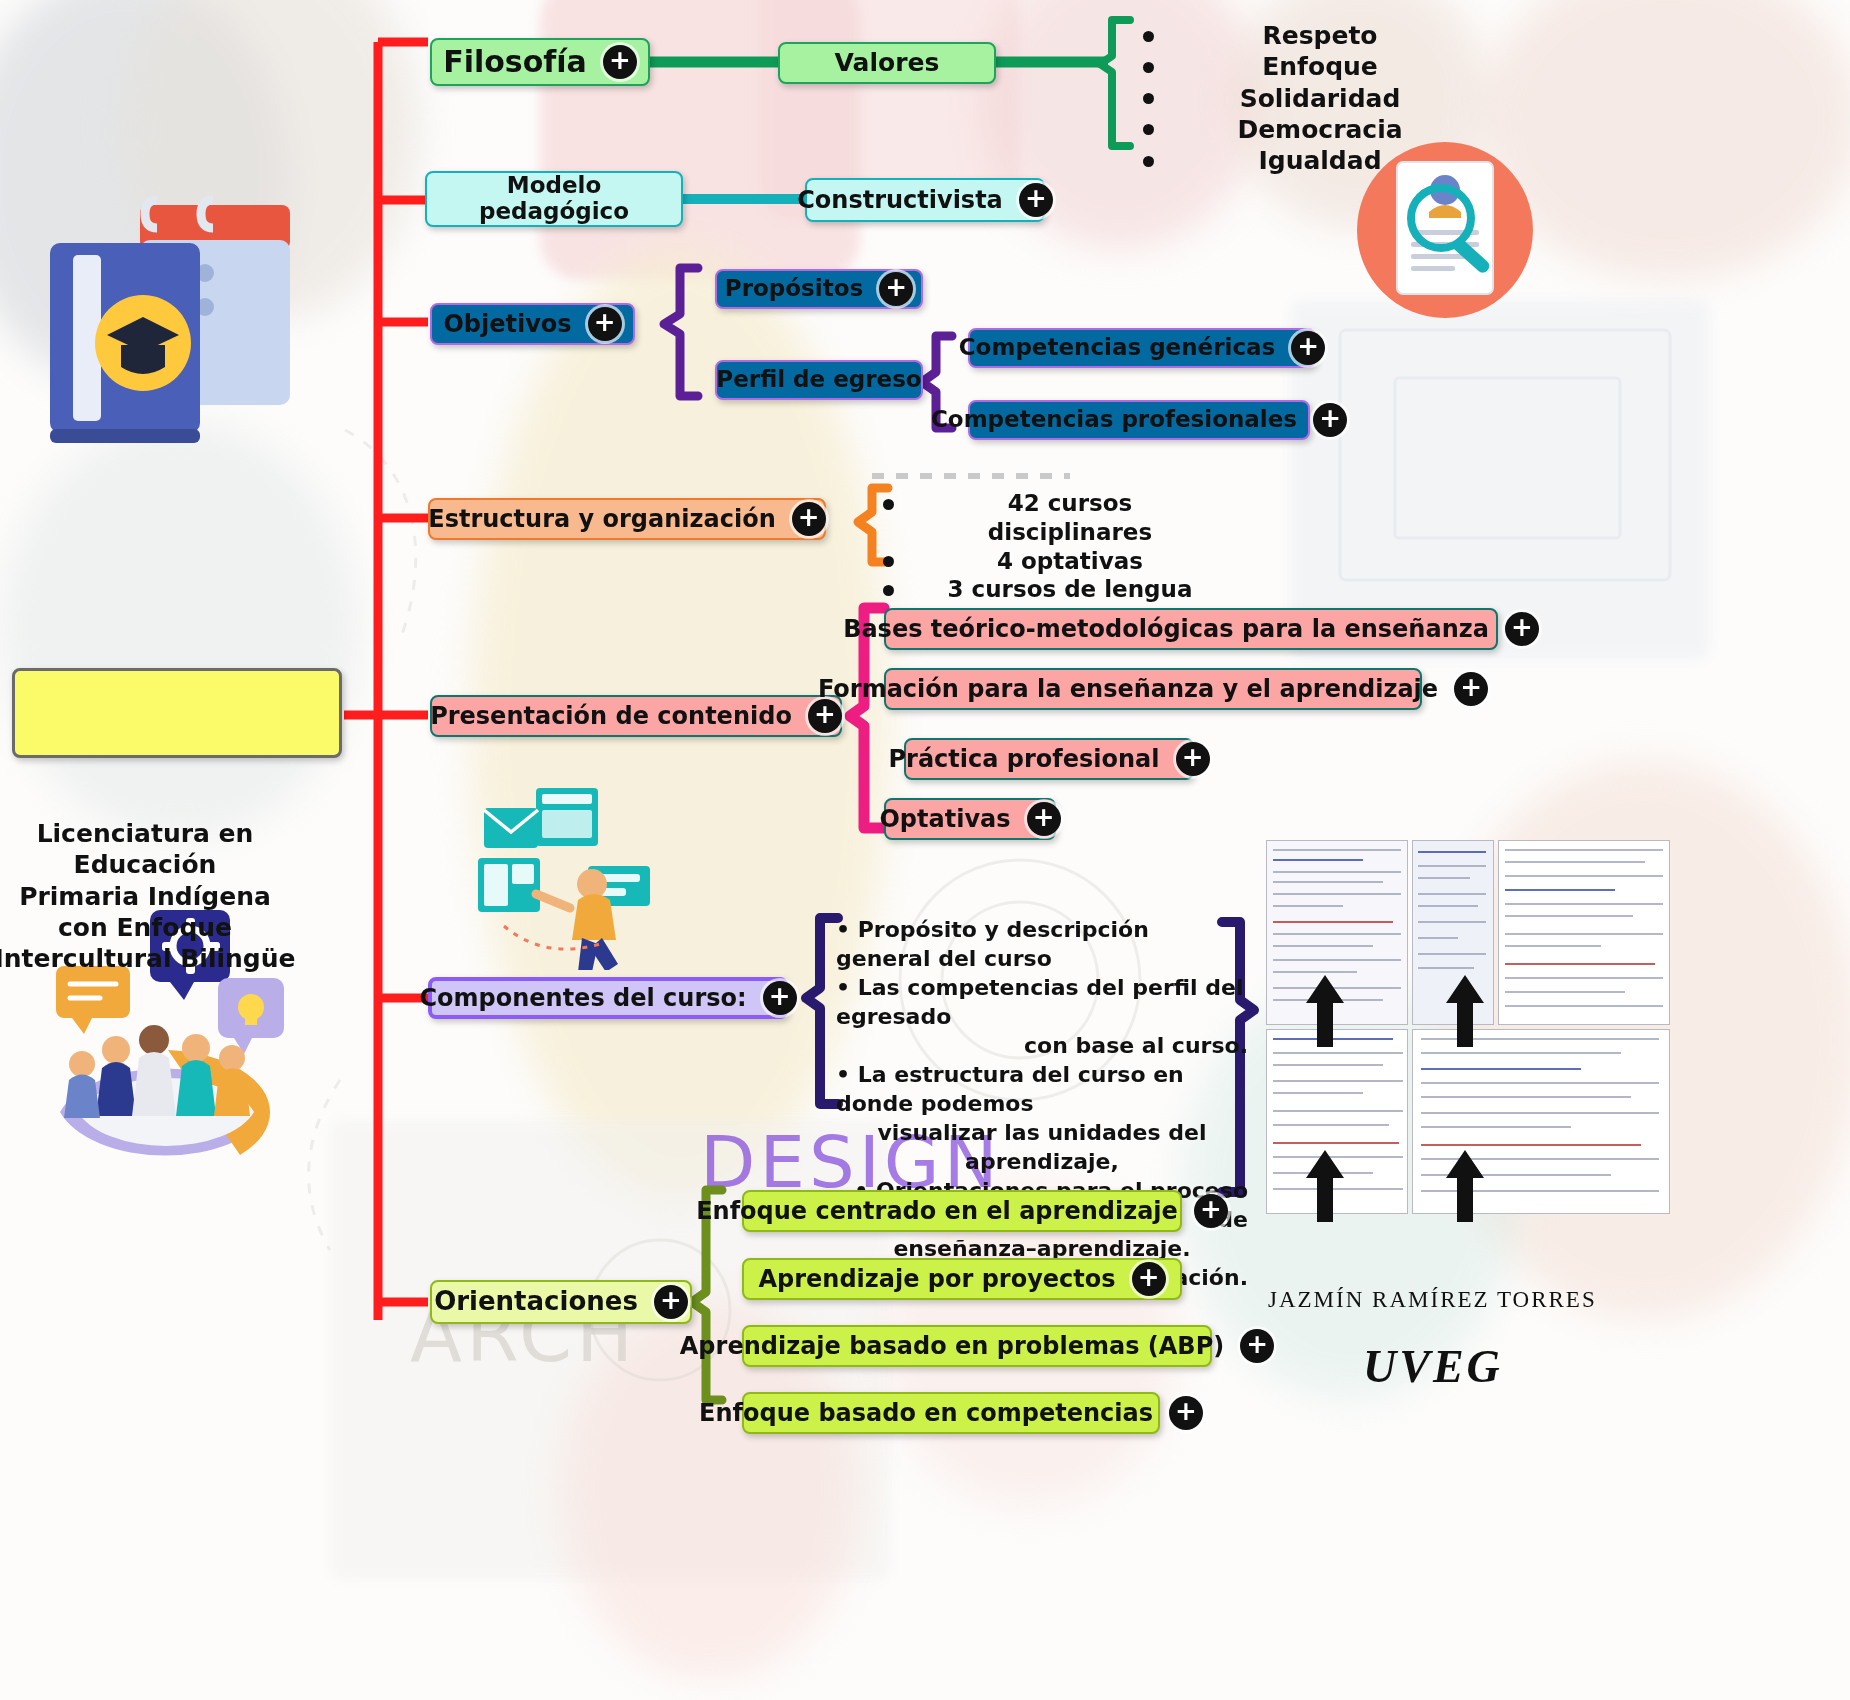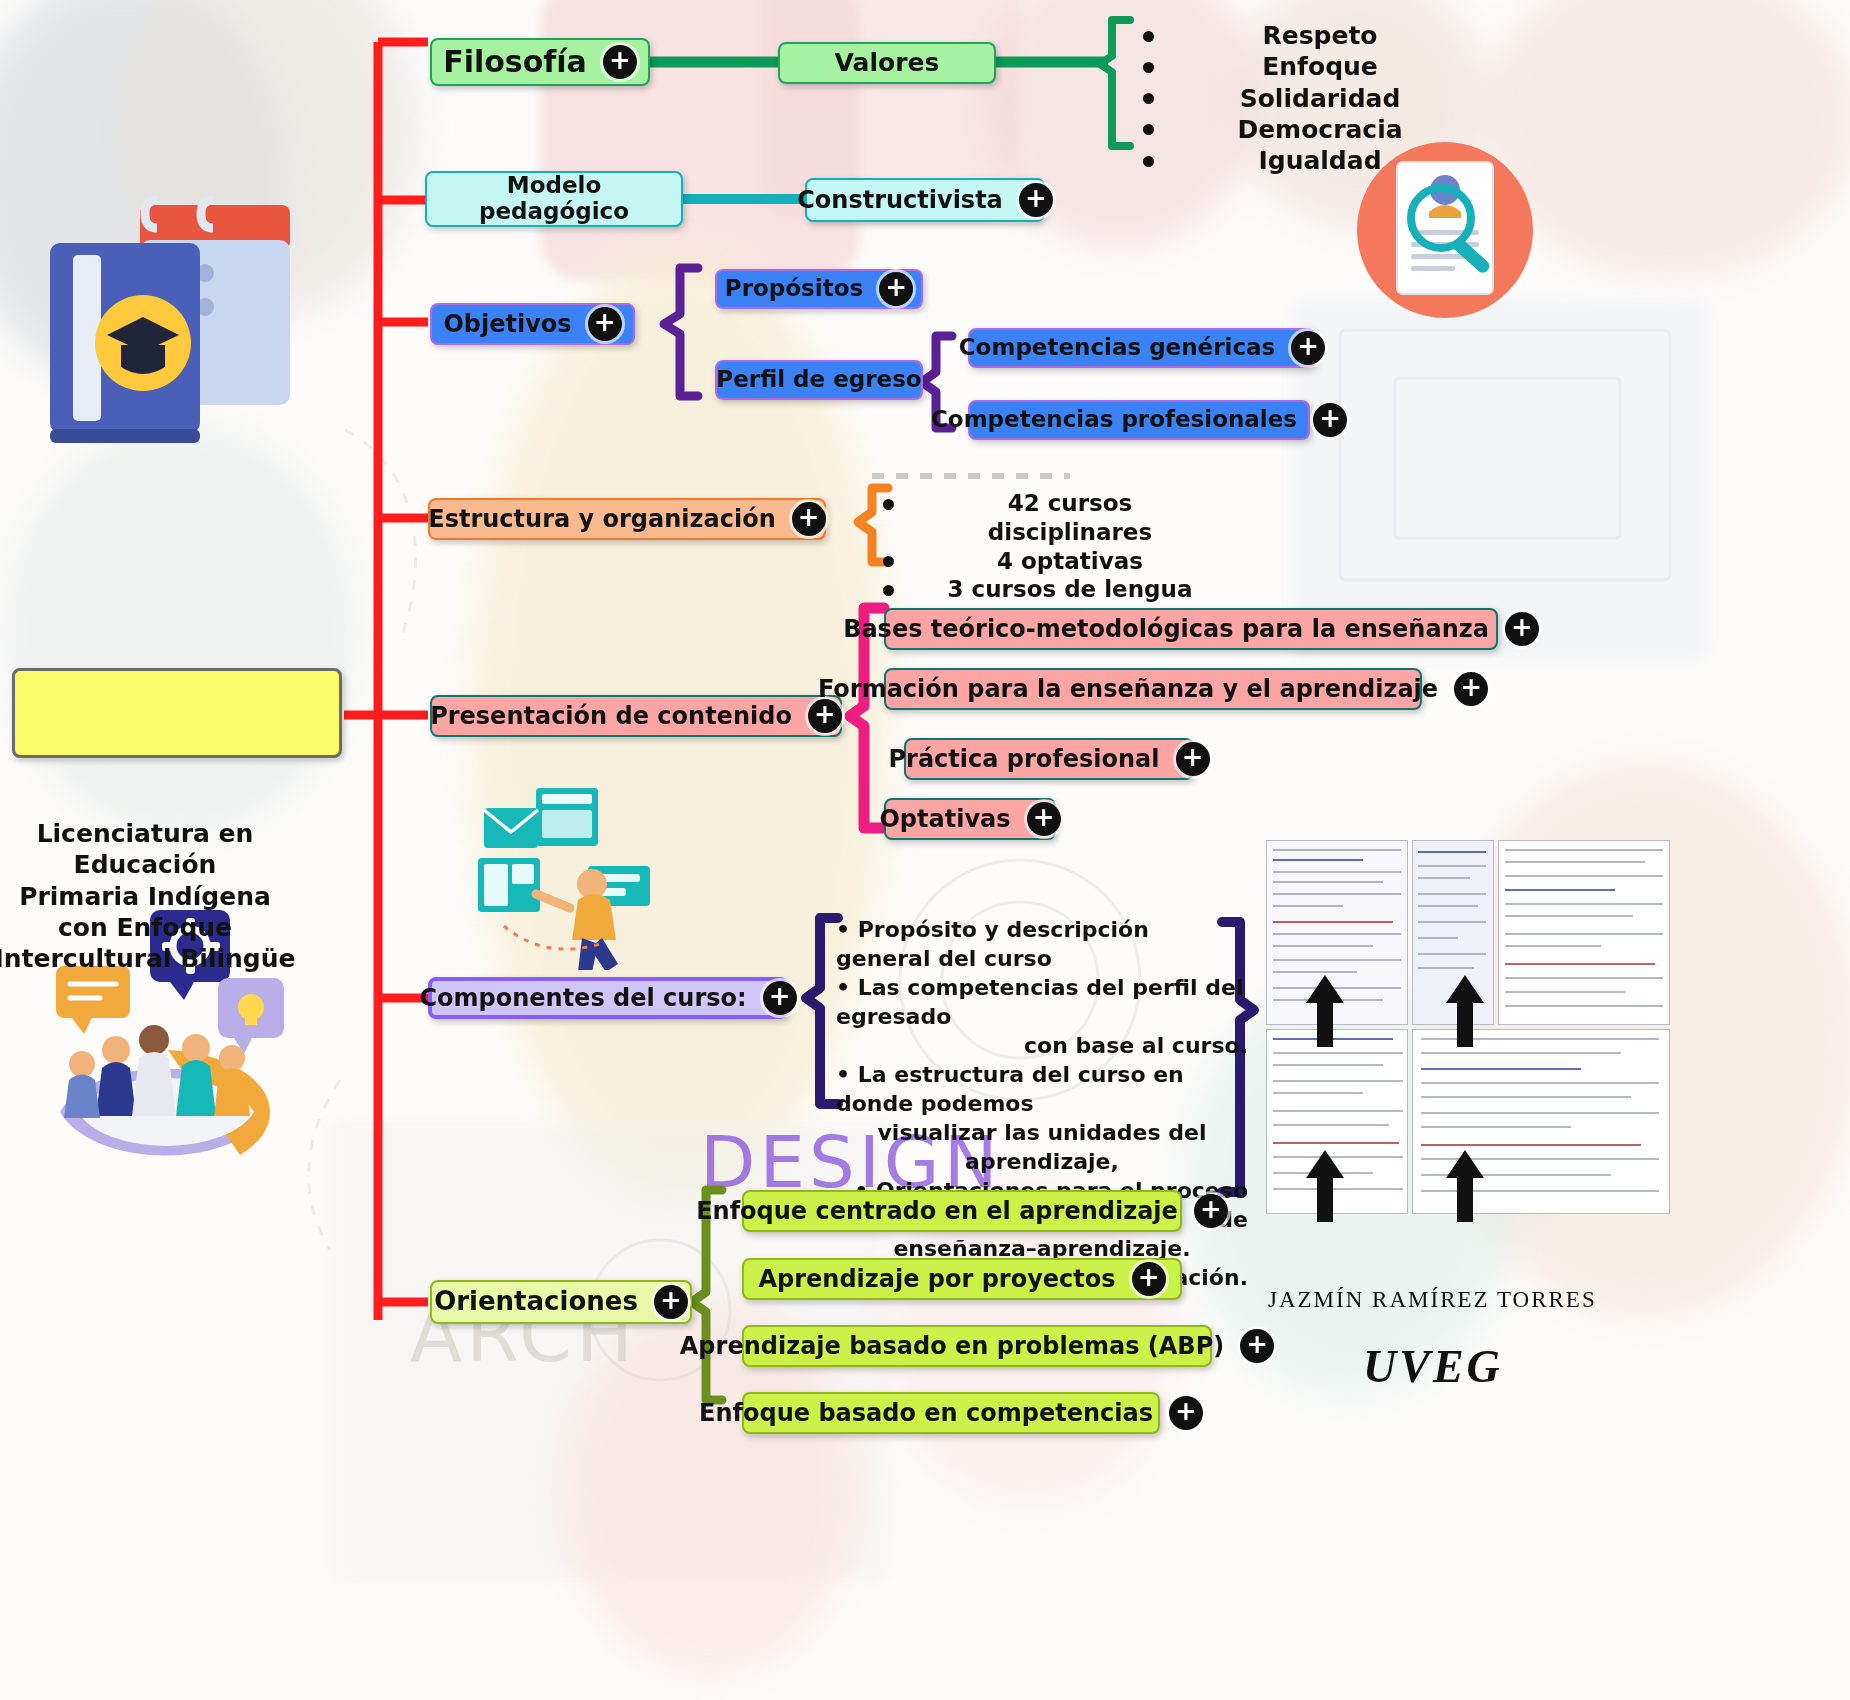--- a/index.html
+++ b/index.html
@@ -39,21 +39,21 @@
     background:#111; color:#fff;
     display:flex;align-items:center;justify-content:center;
     font-size:26px; font-weight:700; line-height:0;
     box-shadow:0 0 0 3px rgba(255,255,255,.65);
   }
   .plus span{ position:relative; top:-2px; }
 
   
   .c-green   { background:#a6f2a0; border:2px solid #1fa35c; }
   .c-cyan    { background:#c4f7f2; border:2px solid #16b0ba; }
-  .c-purple  { background:#3b82f6; border:2px solid #b06ae6; }
+  .c-purple  { background:#0369a1; border:2px solid #b06ae6; }
   .c-lpurple { background:#cfc6f7; border:4px solid #8b5cf6; }
   .c-orange  { background:#f8b98e; border:2px solid #ef7a2b; }
   .c-pink    { background:#fca5a5; border:2px solid #0f766e; }
   .c-lime    { background:#ccf24a; border:2px solid #8fb818; }
   .c-yellow  { background:#fbfb6a; border:3px solid #6b6b6b; }
 
   
   .listblk{
     position:absolute;
     z-index:20;

